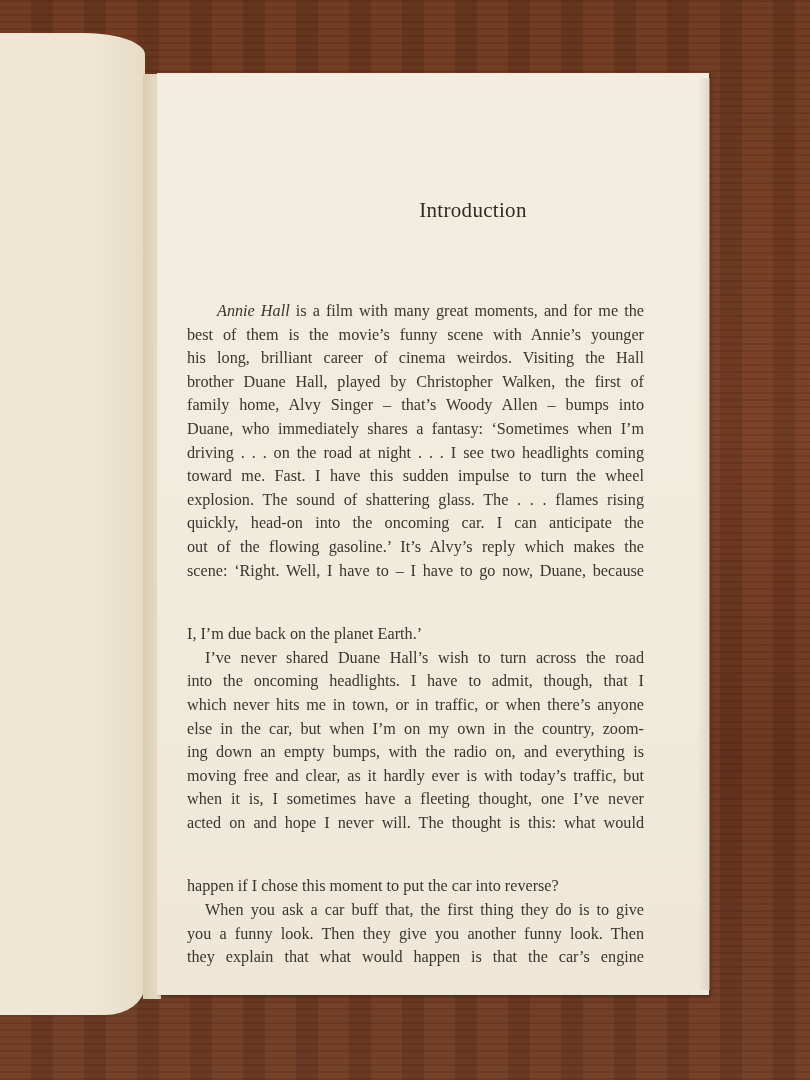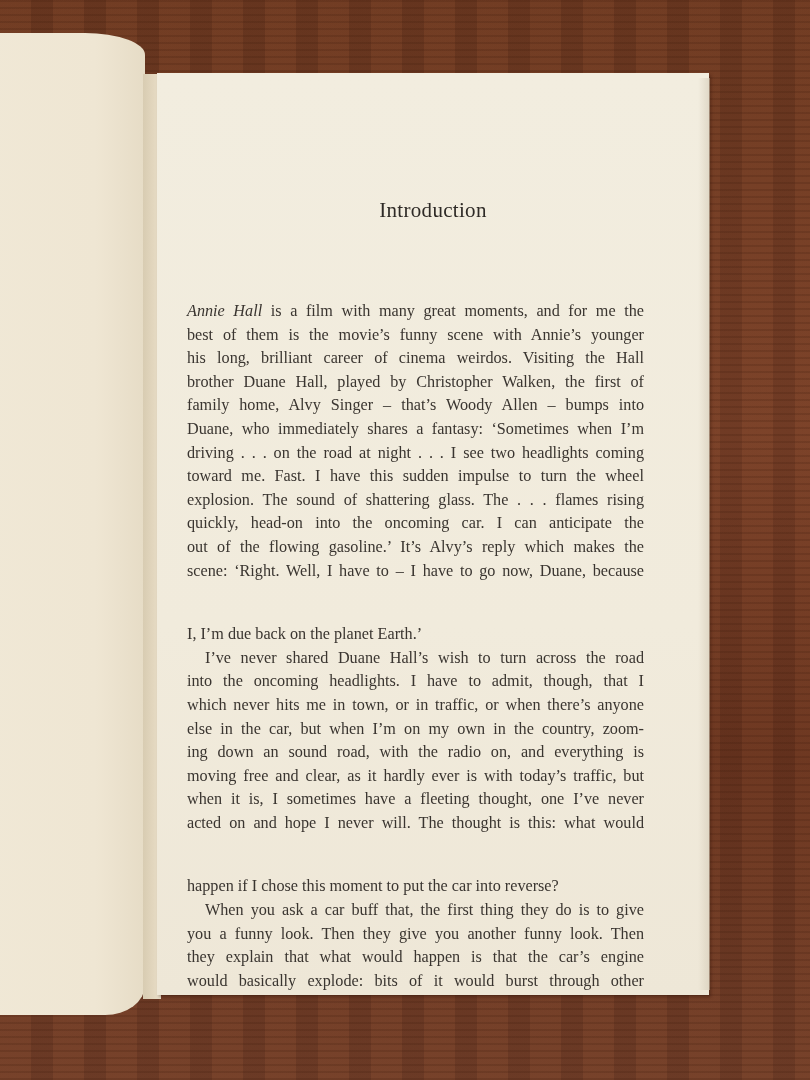--- a/index.html
+++ b/index.html
@@ -37,31 +37,31 @@
   .text-block {
     position: absolute; left: 187px; top: 300px; width: 457px;
     font-size: 16.2px; line-height: 23.6px; color: #3a3530;
   }
   .line {
     display: block; white-space: nowrap; text-align: justify; text-align-last: justify;
     height: 23.6px;
   }
   .line.last { text-align-last: left; margin-top: 40px; }
   .line.indent { padding-left: 18px; }
-  .italic { font-style: italic; }
+  .italic { font-style: italic; margin-left: 30px; }
 </style>
 </head>
 <body>
 
 <div class="left-page"></div>
 <div class="gutter"></div>
 <div class="right-page"></div>
 <div class="page-edge"></div>
 
-<h1 class="chapter-title" style="margin:0;font-weight:normal;">Introduction</h1>
+<h1 class="chapter-title" style="margin:0;font-weight:normal;padding-left:40px;">Introduction</h1>
 
 <div class="text-block">
 
   <div>
     <span class="line"><span class="italic">Annie Hall</span><span> is a film with many great moments, and for me the</span></span>
     <span class="line">best of them is the movie’s funny scene with Annie’s younger</span>
     <span class="line">his long, brilliant career of cinema weirdos. Visiting the Hall</span>
     <span class="line">brother Duane Hall, played by Christopher Walken, the first of</span>
     <span class="line">family home, Alvy Singer – that’s Woody Allen – bumps into</span>
     <span class="line">Duane, who immediately shares a fantasy: ‘Sometimes when I’m</span>
@@ -72,26 +72,25 @@
     <span class="line">out of the flowing gasoline.’ It’s Alvy’s reply which makes the</span>
     <span class="line">scene: ‘Right. Well, I have to – I have to go now, Duane, because</span>
     <span class="line last">I, I’m due back on the planet Earth.’</span>
   </div>
 
   <div>
     <span class="line indent">I’ve never shared Duane Hall’s wish to turn across the road</span>
     <span class="line">into the oncoming headlights. I have to admit, though, that I</span>
     <span class="line">which never hits me in town, or in traffic, or when there’s anyone</span>
     <span class="line">else in the car, but when I’m on my own in the country, zoom-</span>
-    <span class="line">ing down an sound road, with the radio on, and everything is</span>
+    <span class="line">ing down an empty bumps, with the radio on, and everything is</span>
     <span class="line">moving free and clear, as it hardly ever is with today’s traffic, but</span>
     <span class="line">when it is, I sometimes have a fleeting thought, one I’ve never</span>
     <span class="line">acted on and hope I never will. The thought is this: what would</span>
     <span class="line last">happen if I chose this moment to put the car into reverse?</span>
   </div>
 
   <div>
     <span class="line indent">When you ask a car buff that, the first thing they do is to give</span>
     <span class="line">you a funny look. Then they give you another funny look. Then</span>
     <span class="line">they explain that what would happen is that the car’s engine</span>
-    <span class="line">would basically explode: bits of it would burst through other</span>
   </div>
 </div>
 
 </body></html>

